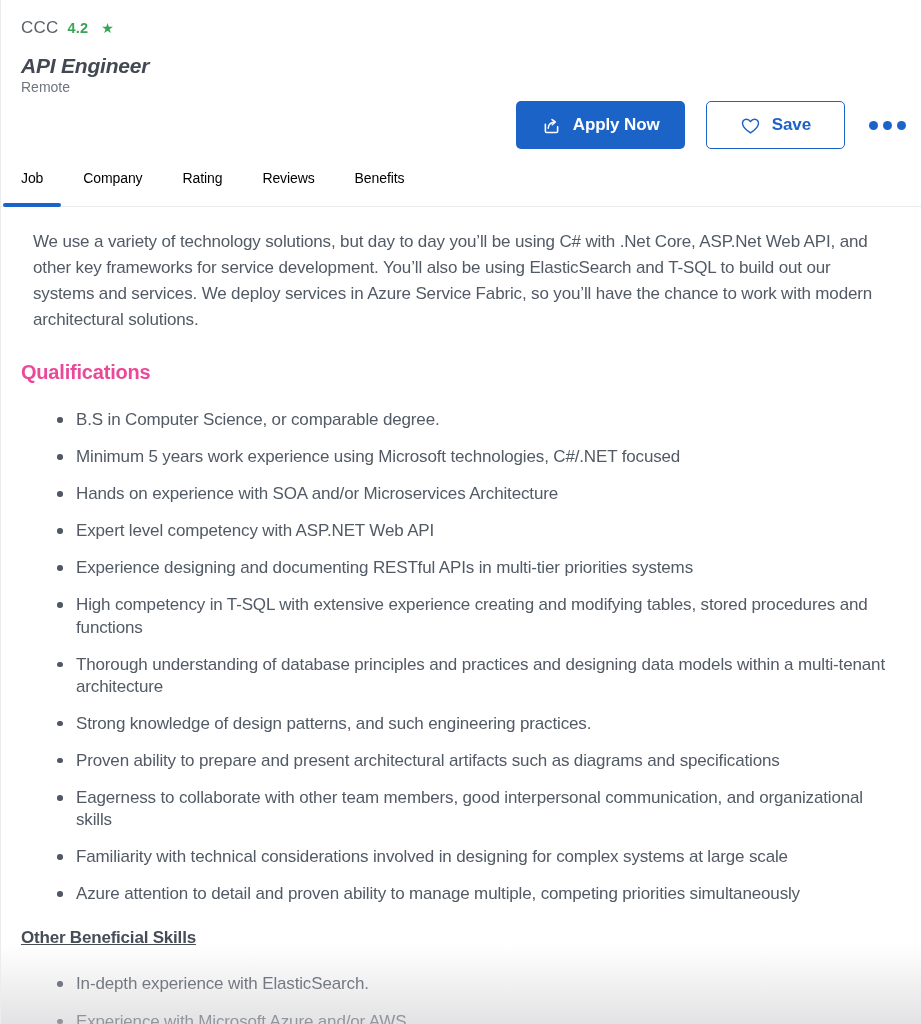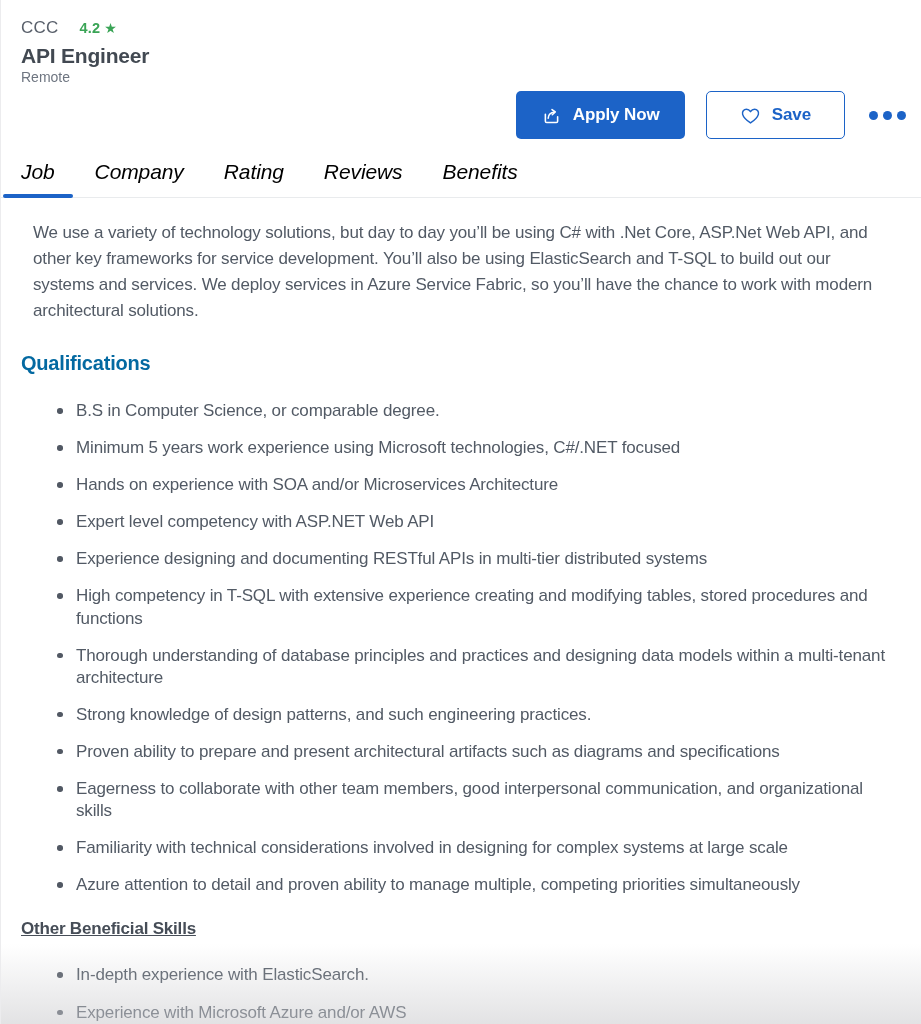--- a/index.html
+++ b/index.html
@@ -24,28 +24,29 @@
     align-items: flex-start;
     padding: 18px 12px 0 20px;
     flex-direction: column;
   }
   .header-left { flex: 0 1 auto; }
   .company-line {
     display: flex; align-items: baseline; gap: 9px;
     font-size: 17px; color: #585f6a; letter-spacing: 0.2px;
   }
   .rating {
-    display: inline-flex; align-items: baseline; gap: 4px;
-    color: #3aa456; font-weight: bold; font-size: 14.5px; margin-left: 12px;
+    display: inline-flex; align-items: baseline; gap: 13px;
+    color: #3aa456; font-weight: bold; font-size: 14.5px;
   }
   .rating .star { font-size: 14px; font-weight: normal; }
   .job-title {
-    margin-top: 6px;
+    margin-top: 16px;
     font-size: 21px; font-weight: bold; color: #424952;
     letter-spacing: -0.2px;
+    font-style: italic;
   }
   .location { margin-top: 1px; font-size: 14px; color: #6e7580; }
 
   .actions {
     margin-left: auto;
     display: flex; align-items: center; gap: 21px;
     padding-top: 6px;
   }
   .btn {
     display: inline-flex; align-items: center; justify-content: center;
@@ -64,40 +65,39 @@
   .more-btn .dot { width: 9px; height: 9px; border-radius: 50%; background: #1c63c7; }
 
   
   .tabbar {
     display: flex; gap: 4px;
     margin-top: 13px; padding-left: 2px;
     border-bottom: 1px solid #e9ebed;
   }
   .tab {
     position: relative;
-    padding: 8px 18px 13px;
-    font-size: 21px; color: #51586​3; letter-spacing: -0.1px;
+    padding: 8px 18px 20px;
+    font-size: 14px; color: #51586​3; letter-spacing: -0.1px;
     cursor: pointer; background: none; border: none;
     font-family: "Liberation Sans", sans-serif;
-    font-style: italic;
   }
   .tab.active::after {
     content: ""; position: absolute; left: 0; right: 0; bottom: -1px;
     height: 4px; background: #1c63c7; border-radius: 3px;
   }
 
   
   .content {
     padding: 10px 20px 0 20px;
     font-size: 17px; color: #525a65; letter-spacing: -0.15px;
   }
   .intro { margin: 12px; line-height: 1.53; }
   .h-quals {
     margin: 28px 0 0; font-size: 20px; font-weight: bold;
-    color: #0369a1; letter-spacing: -0.2px;
+    color: #ec4899; letter-spacing: -0.2px;
   }
   ul.bullets { list-style: none; margin: 25px 0 0; padding: 0; }
   ul.bullets li {
     position: relative;
     padding-left: 55px; padding-right: 10px;
     margin-bottom: 15px;
     line-height: 1.3;
   }
   ul.bullets li::before {
     content: ""; position: absolute; left: 36px; top: 8px;
@@ -174,21 +174,21 @@
   <div class="content">
     <p class="intro">We use a variety of technology solutions, but day to day you’ll be using C# with .Net Core, ASP.Net Web API, and other key frameworks for service development. You’ll also be using ElasticSearch and T-SQL to build out our systems and services. We deploy services in Azure Service Fabric, so you’ll have the chance to work with modern architectural solutions.</p>
 
     <h2 class="h-quals">Qualifications</h2>
 
     <ul class="bullets">
       <li>B.S in Computer Science, or comparable degree.</li>
       <li>Minimum 5 years work experience using Microsoft technologies, C#/.NET focused</li>
       <li>Hands on experience with SOA and/or Microservices Architecture</li>
       <li>Expert level competency with ASP.NET Web API</li>
-      <li>Experience designing and documenting RESTful APIs in multi-tier distributed systems</li>
+      <li>Experience designing and documenting RESTful APIs in multi-tier priorities systems</li>
       <li>High competency in T-SQL with extensive experience creating and modifying tables, stored procedures and functions</li>
       <li>Thorough understanding of database principles and practices and designing data models within a multi-tenant architecture</li>
       <li>Strong knowledge of design patterns, and such engineering practices.</li>
       <li>Proven ability to prepare and present architectural artifacts such as diagrams and specifications</li>
       <li>Eagerness to collaborate with other team members, good interpersonal communication, and organizational skills</li>
       <li>Familiarity with technical considerations involved in designing for complex systems at large scale</li>
       <li>Azure attention to detail and proven ability to manage multiple, competing priorities simultaneously</li>
     </ul>
 
     <h3 class="h-other">Other Beneficial Skills</h3>

